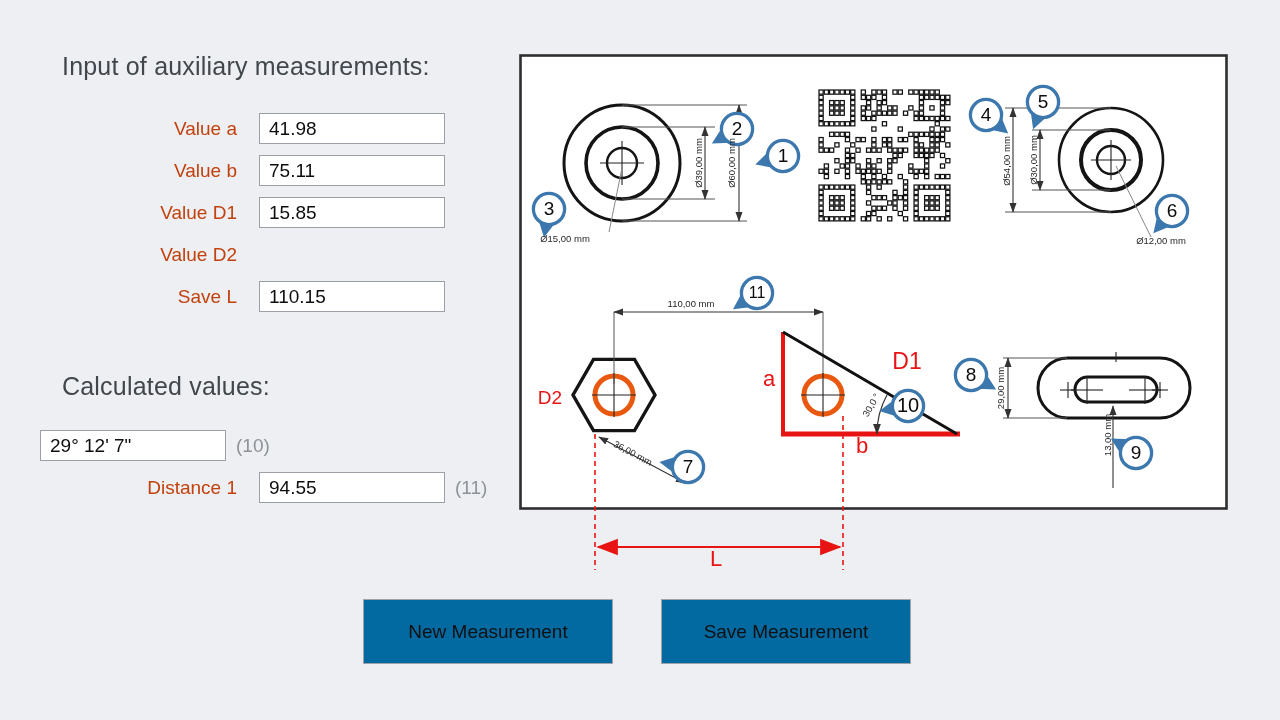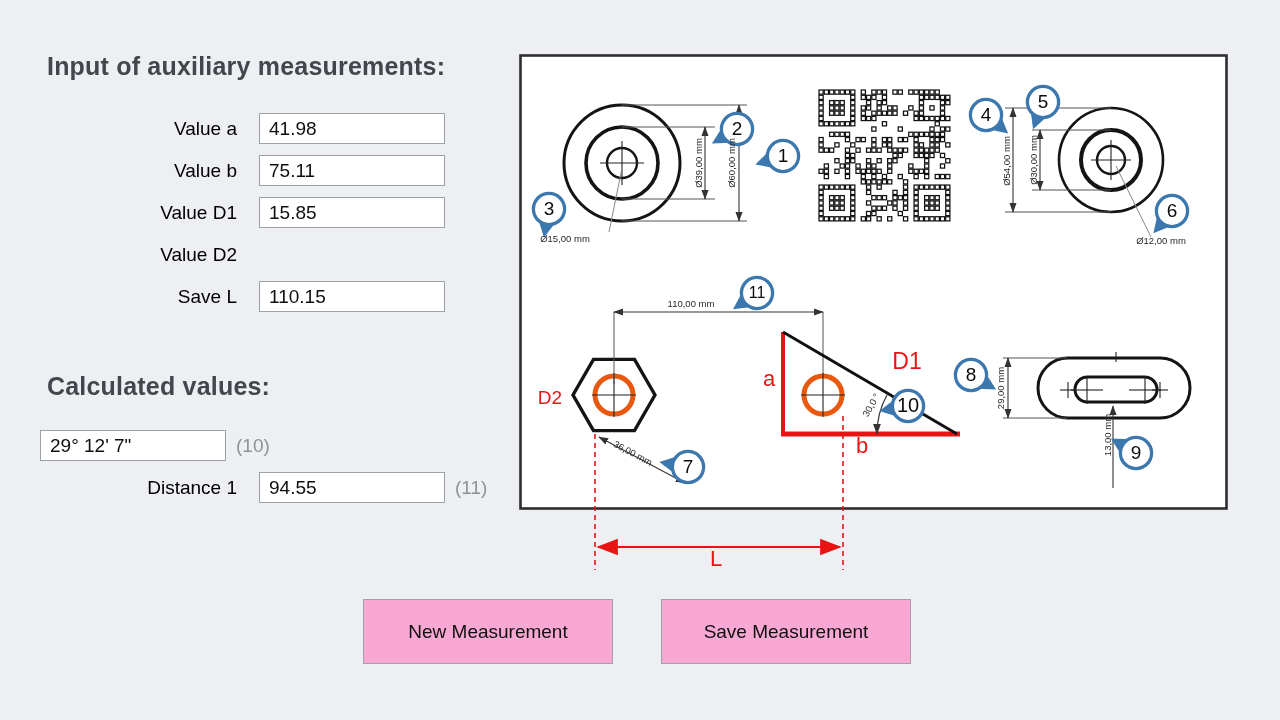--- a/index.html
+++ b/index.html
@@ -2,41 +2,41 @@
 <html><head>
 <meta charset="utf-8">
 <style>
   html,body{margin:0;padding:0;}
   body{
     width:1280px;height:720px;position:relative;overflow:hidden;
     background:#edeff2;
     font-family:"Liberation Sans","DejaVu Sans",sans-serif;
   }
   .section-heading{
-    position:absolute;left:47px;
-    font-size:25px;color:#41474c;letter-spacing:.2px;white-space:nowrap;font-weight:bold;
+    position:absolute;left:62px;
+    font-size:25px;color:#41474c;letter-spacing:.2px;white-space:nowrap;
   }
   .form-row{
     position:absolute;left:40px;width:470px;height:31px;
     display:flex;align-items:center;
   }
   .form-row .lbl{
     width:197px;padding-right:22px;text-align:right;
-    font-size:19px;color:#000000;white-space:nowrap;flex:none;
+    font-size:19px;color:#c2410c;white-space:nowrap;flex:none;
   }
   .form-row input{
     width:186px;height:31px;box-sizing:border-box;flex:none;
     border:1px solid #9aa0a5;background:#ffffff;border-radius:0;
     font-family:"Liberation Sans","DejaVu Sans",sans-serif;
     font-size:19px;color:#0e0e0e;padding:0 0 0 9px;outline:none;
   }
   .form-row .ref{margin-left:10px;font-size:19px;color:#8d9399;flex:none;}
   .btn{
     position:absolute;width:248px;height:63px;top:599px;
-    background:#f9a8d4;border:1px solid #9ea3a8;border-radius:0;
+    background:#0369a1;border:1px solid #9ea3a8;border-radius:0;
     display:flex;align-items:center;justify-content:center;
     font-size:19px;color:#101010;cursor:default;
     font-family:"Liberation Sans","DejaVu Sans",sans-serif;
   }
   #drawing{
     position:absolute;left:519px;top:54px;width:709px;height:540px;
   }
   #drawing svg.base{position:absolute;left:0;top:0;}
   .dim-label{
     position:absolute;font-size:9.5px;color:#26282a;white-space:nowrap;

